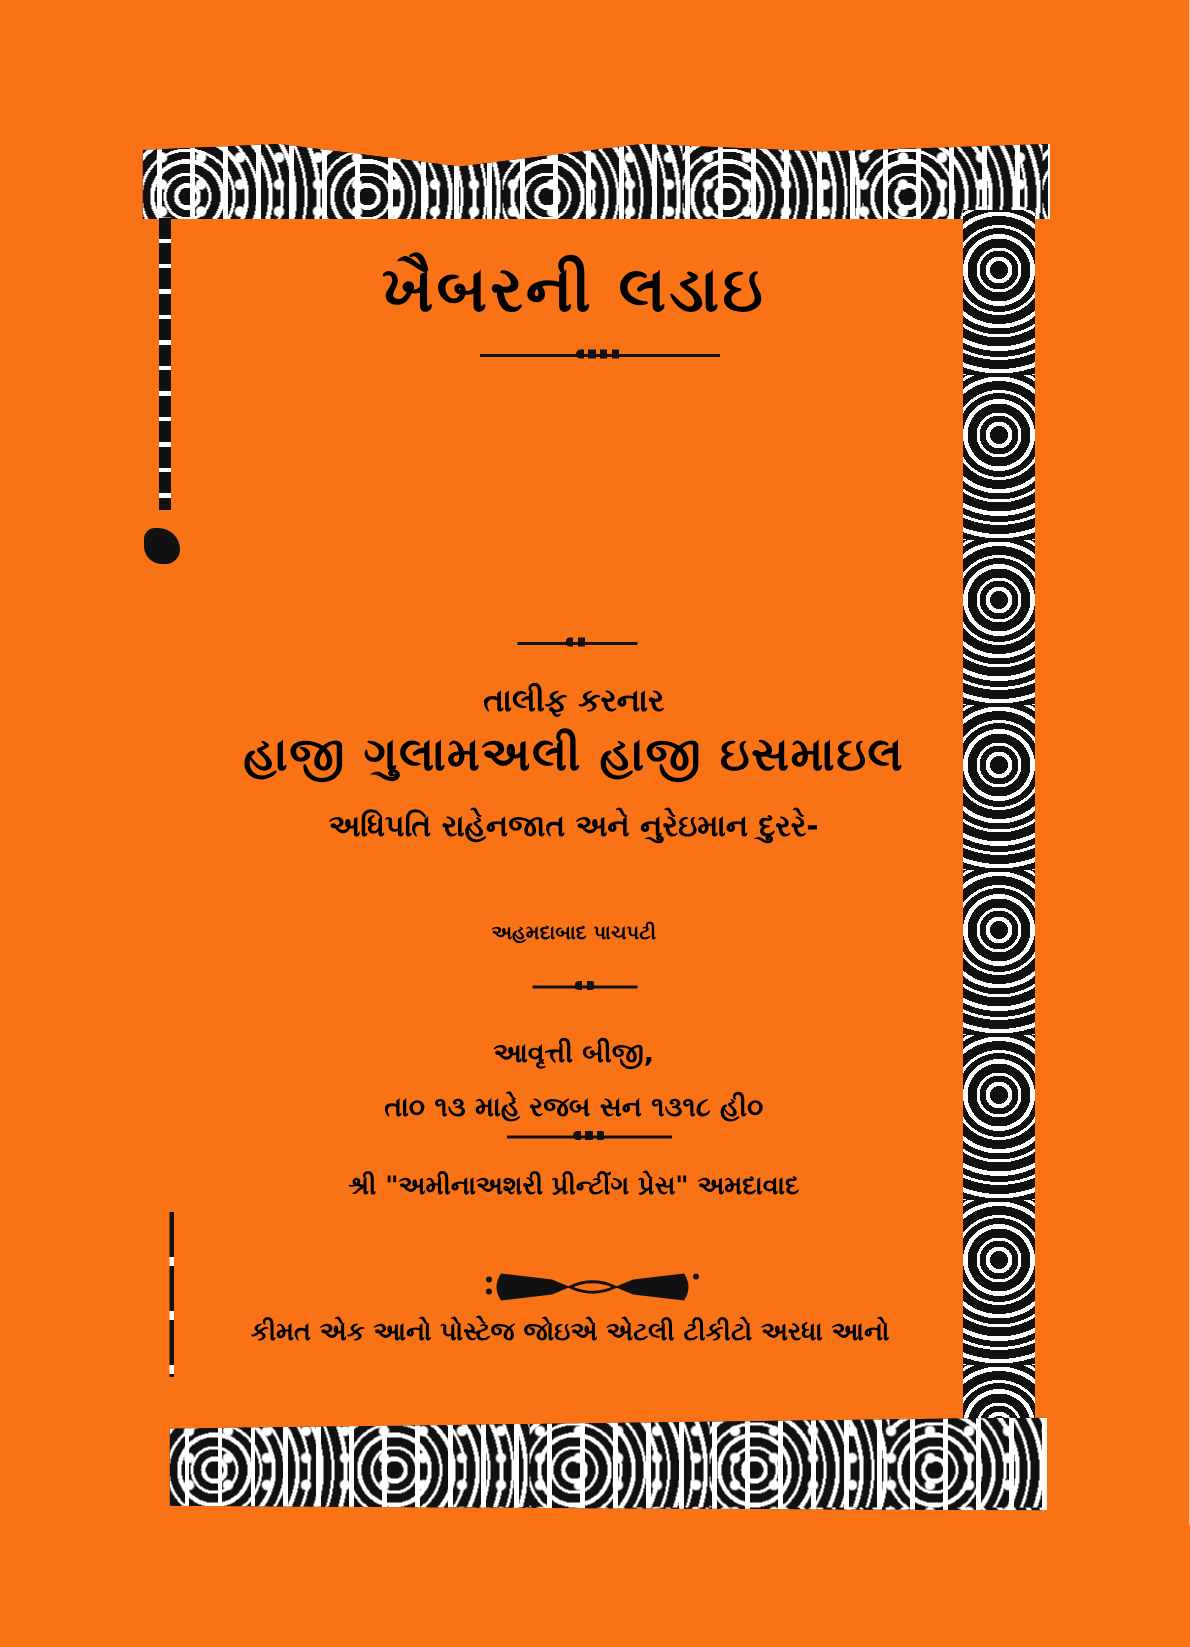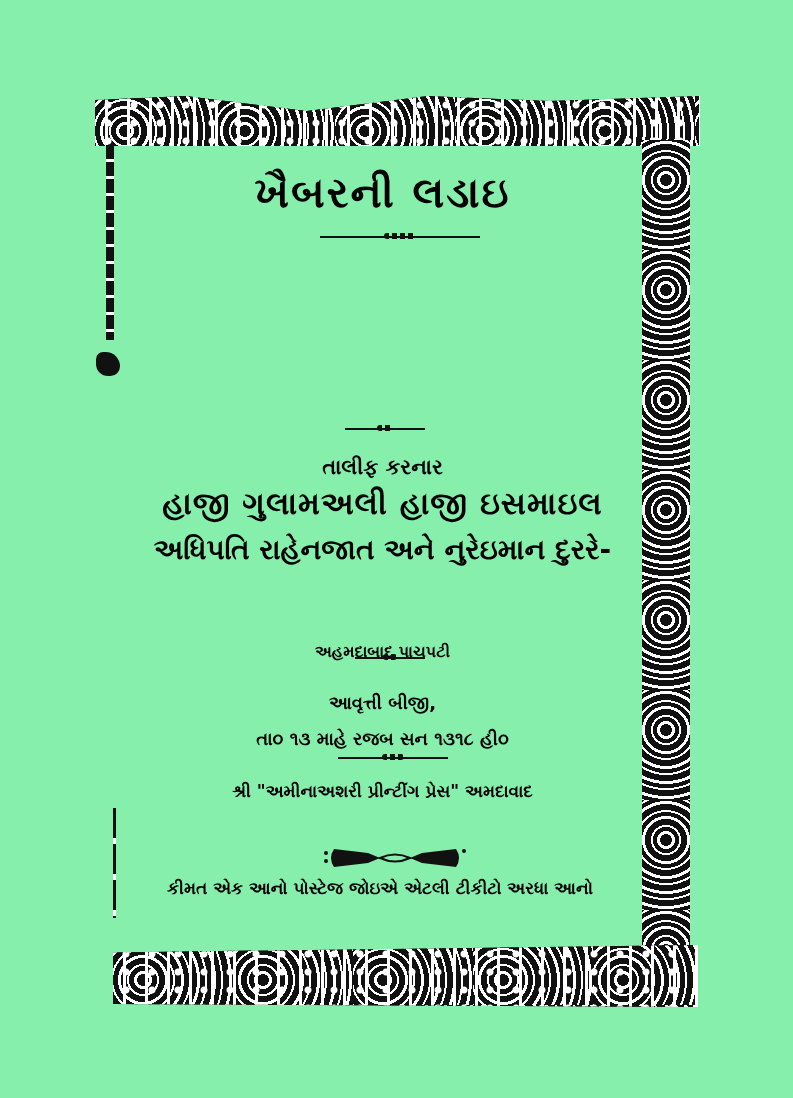--- a/index.html
+++ b/index.html
@@ -12,21 +12,21 @@
       height: 1098px;
       position: relative;
       overflow: hidden;
       font-family: "DejaVu Sans", sans-serif;
       color: #000000;
     }
     .page {
       position: absolute;
       left: 0; top: 0;
       width: 793px; height: 1098px;
-      background: #86efac;
+      background: #f97316;
     }
     
     .border-top, .border-bottom {
       position: absolute;
       background-color: #111;
       background-image:
         radial-gradient(circle at 50% 50%, #fff 0 3px, transparent 4px),
         repeating-linear-gradient(90deg, transparent 0 10px, #fff 10px 13px, transparent 13px 22px),
         repeating-radial-gradient(circle at 30px 35px, #111 0 6px, #fff 6px 9px, #111 9px 14px, #fff 14px 16px);
       background-size: 26px 18px, auto, 120px 60px;
@@ -105,28 +105,28 @@
       font-weight: bold;
     }
     .author-name {
       top: 485px;
       font-size: 31px;
       font-weight: bold;
       letter-spacing: 1px;
     }
     .author-desc {
       top: 530px;
-      font-size: 28px;
+      font-size: 20px;
       font-weight: bold;
       line-height: 40px;
     }
     .author-desc .line { display: block; white-space: nowrap; }
     .city {
-      top: 642px;
-      font-size: 16px;
+      top: 615px;
+      font-size: 13px;
       font-weight: bold;
     }
     .edition {
       top: 685px;
       font-size: 18px;
       font-weight: bold;
       line-height: 36px;
     }
     .edition .line { display: block; white-space: nowrap; }
     .press {

